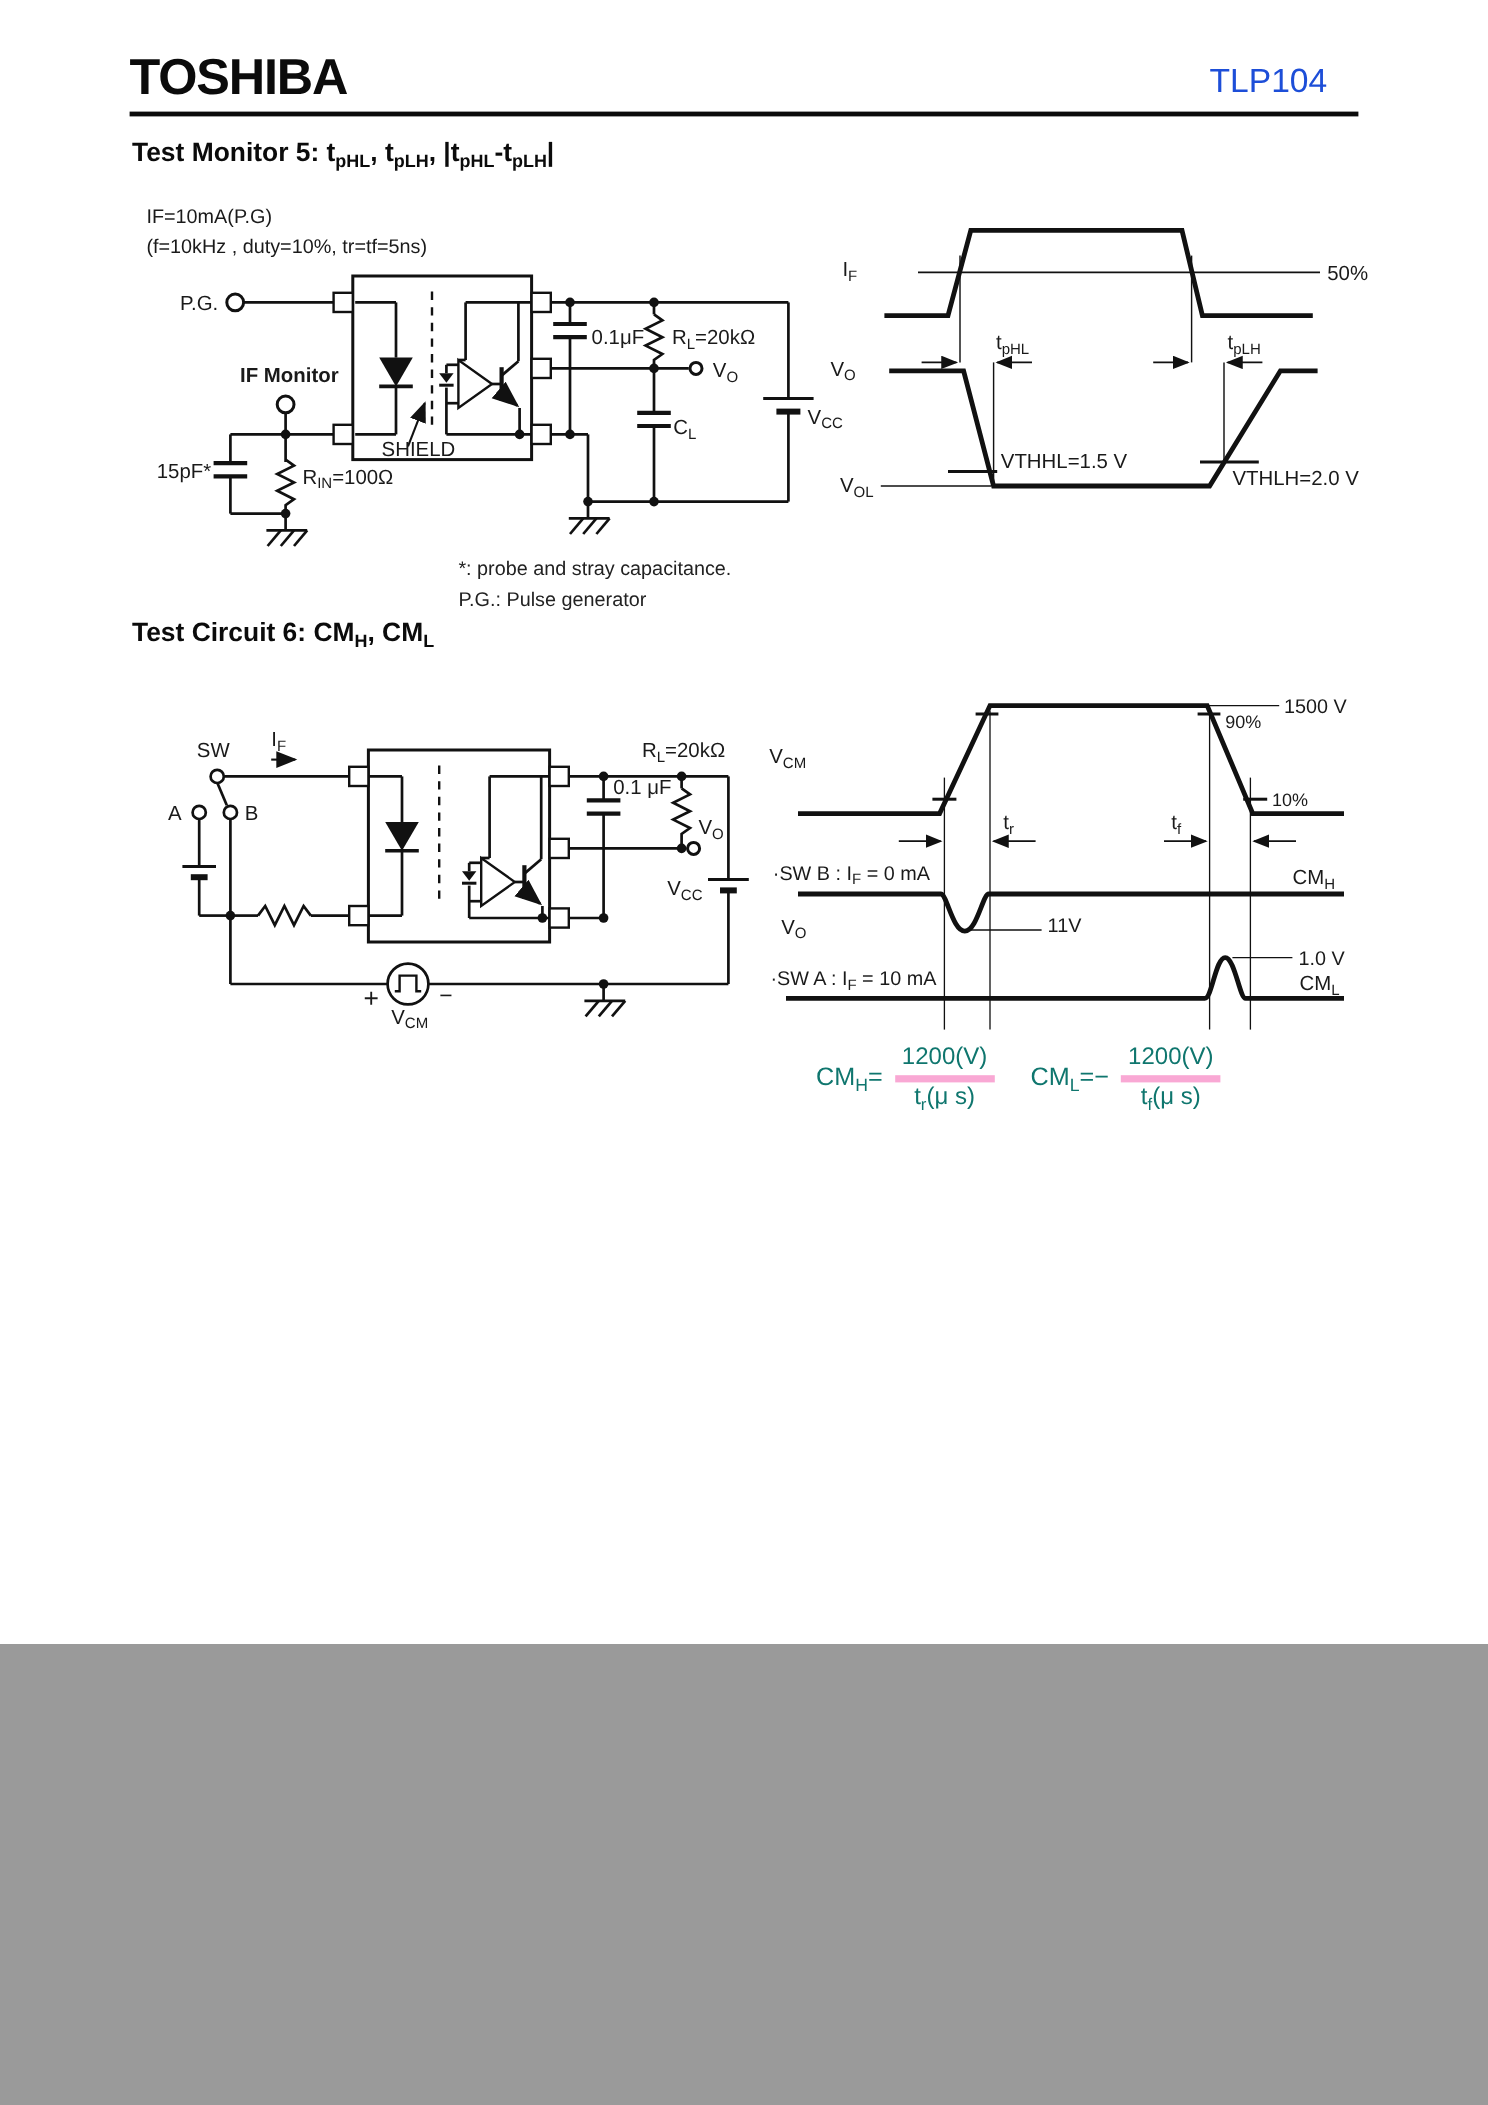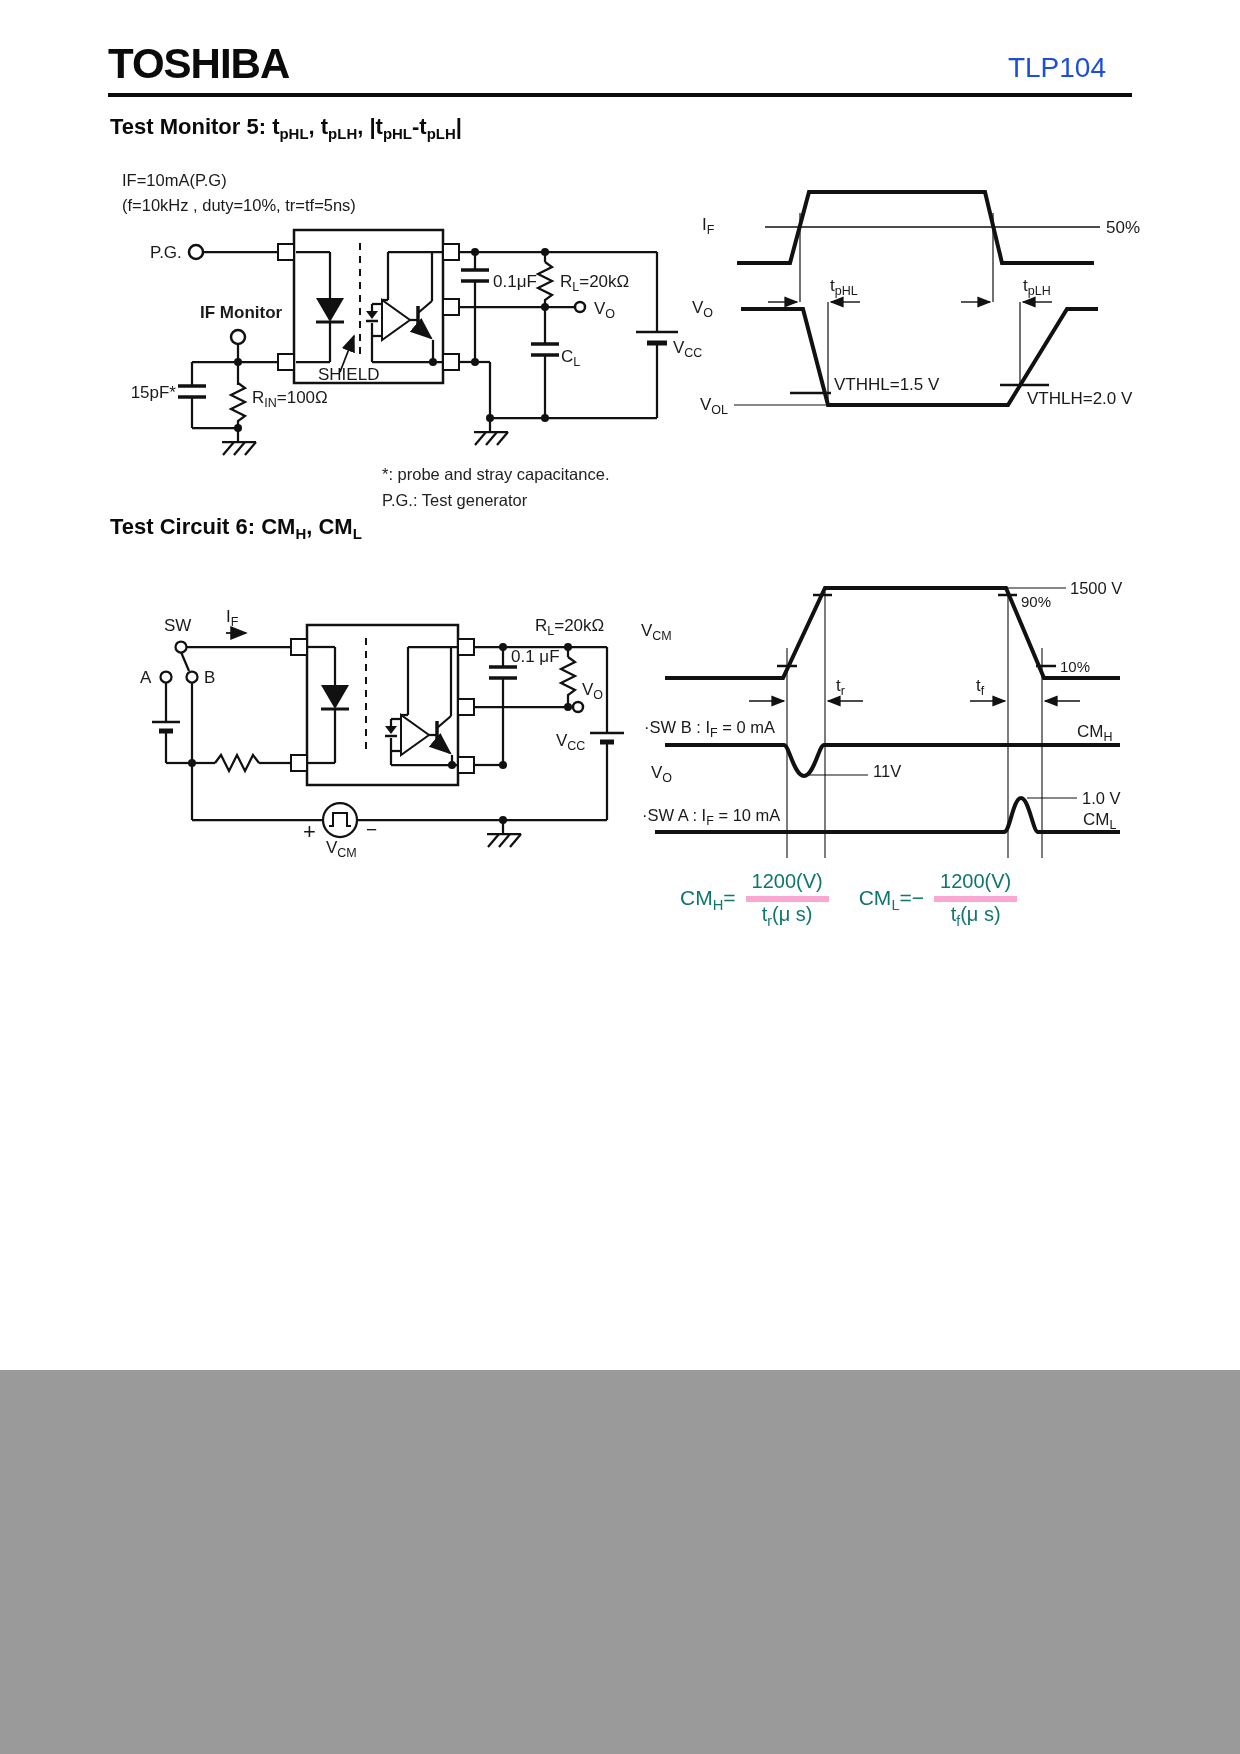--- a/index.html
+++ b/index.html
@@ -192,21 +192,21 @@
     <text x="730" y="151"><tspan>t</tspan><tspan class="sub" dy="4">pHL</tspan></text>
     <text x="923" y="151"><tspan>t</tspan><tspan class="sub" dy="4">pLH</tspan></text>
     <text x="592" y="173"><tspan>V</tspan><tspan class="sub" dy="4">O</tspan></text>
     <text x="600" y="270"><tspan>V</tspan><tspan class="sub" dy="4">OL</tspan></text>
     <text x="734" y="250">VTHHL=1.5 V</text>
     <text x="927" y="264">VTHLH=2.0 V</text>
   </svg>
 
   <div class="notes">
     <div>*: probe and stray capacitance.</div>
-    <div>P.G.: Test generator</div>
+    <div>P.G.: Pulse generator</div>
   </div>
 
   <div id="title6" class="sec-title"><span>Test Circuit 6: CM</span><sub>H</sub><span>, CM</span><sub>L</sub></div>
 
   <svg style="position:absolute;left:120px;top:555px;" width="1020" height="320" viewBox="0 0 1020 320">
     <g stroke="#111" stroke-width="2.25" fill="none">
       <line x1="67" y1="92" x2="171" y2="92"></line>
       <line x1="61" y1="97" x2="69" y2="116"></line>
       <line x1="46" y1="128" x2="46" y2="167"></line>
       <line x1="32" y1="167" x2="60" y2="167" stroke-width="2.5"></line>

